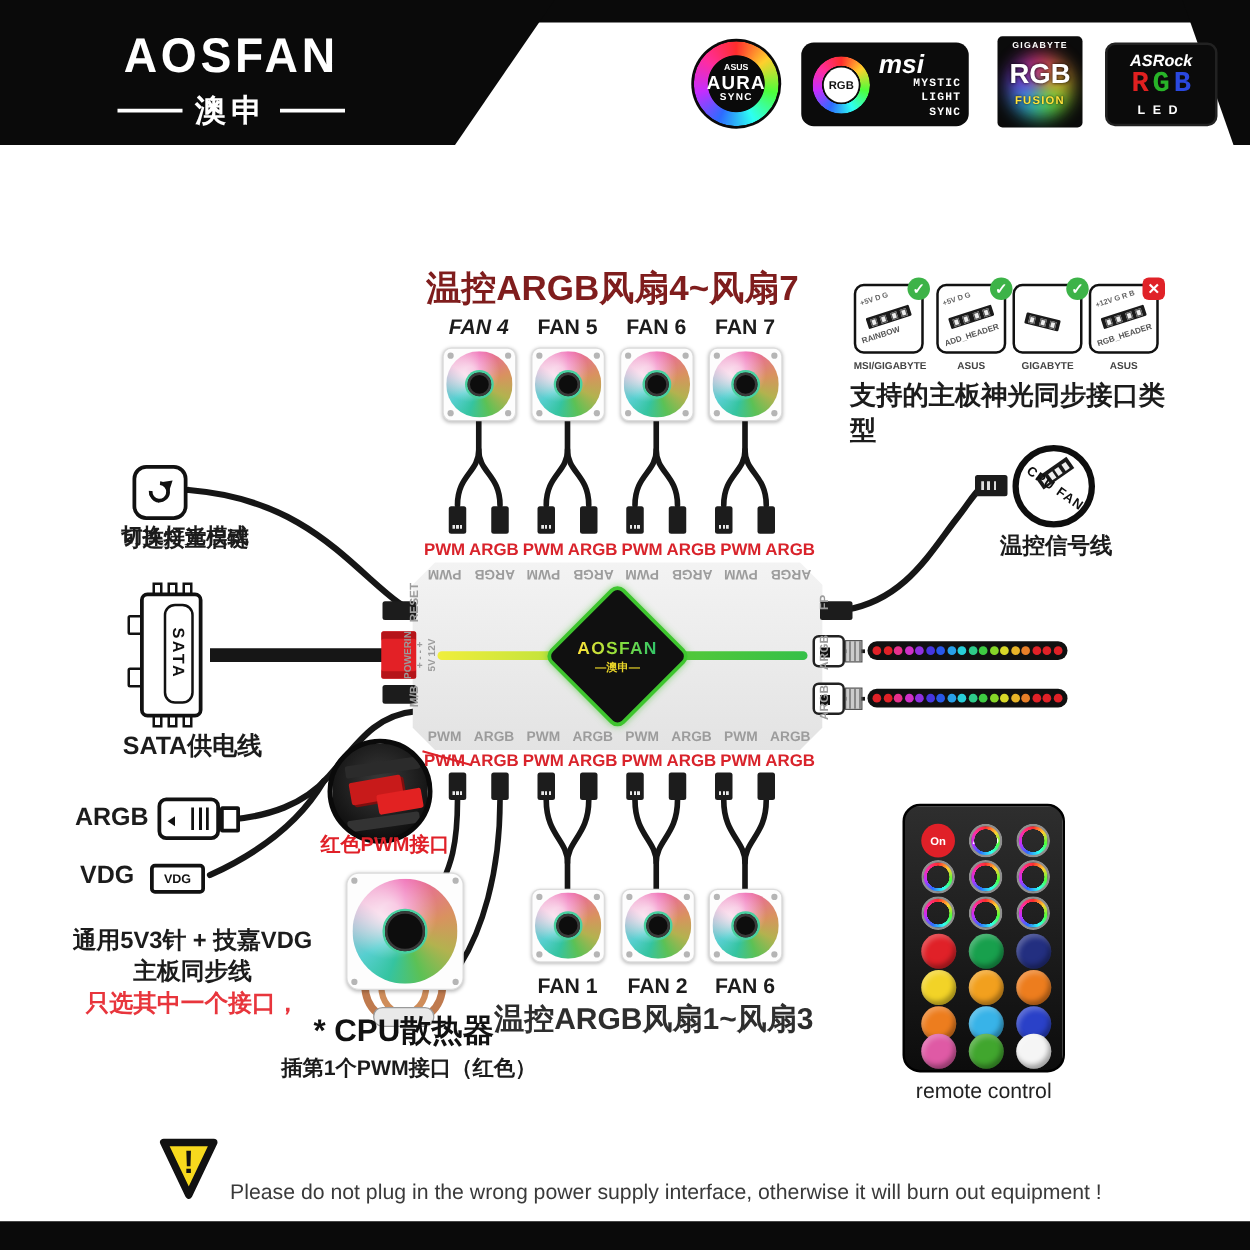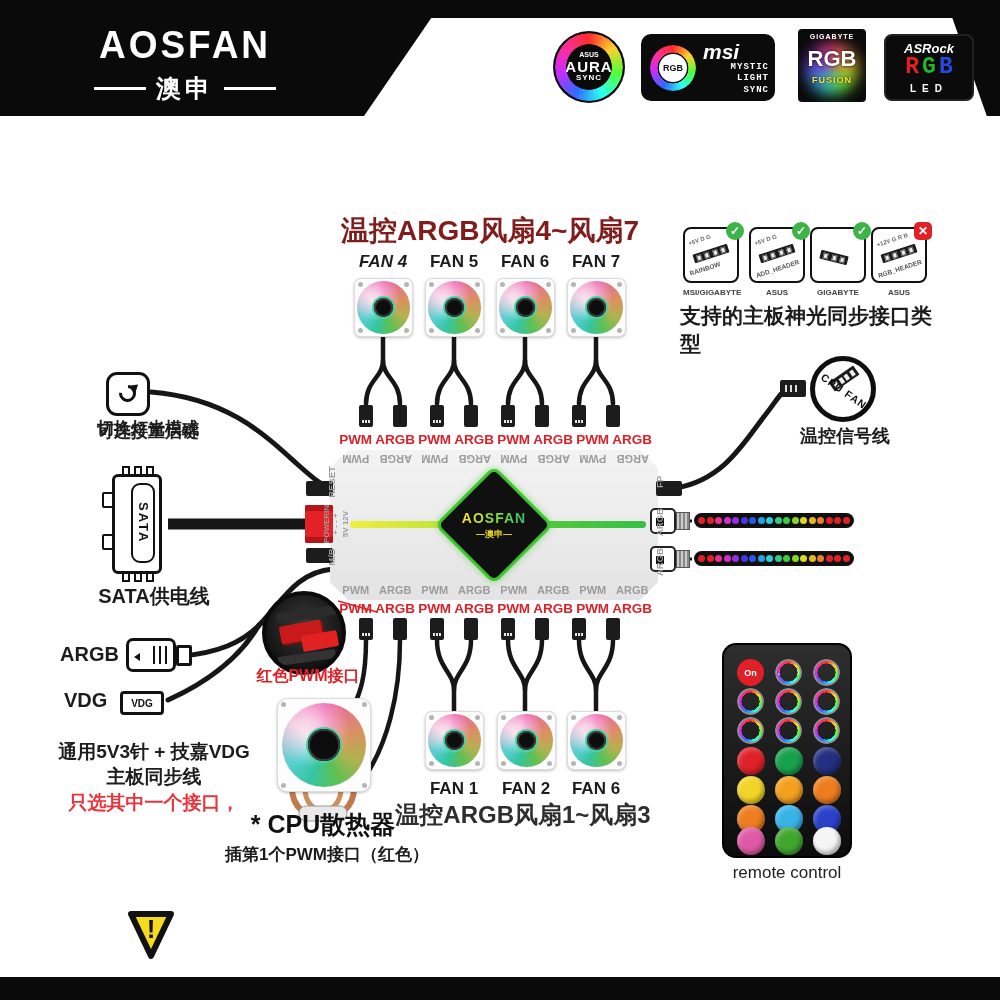--- a/index.html
+++ b/index.html
@@ -610,15 +610,16 @@
     <div class="rc-color" style="left: 13px; top: 182px; background: rgb(223, 90, 165);"></div>
     <div class="rc-color" style="left: 51px; top: 182px; background: rgb(65, 166, 46);"></div>
     <div class="rc-color" style="left: 89px; top: 182px; background: rgb(245, 245, 245);"></div>
   </div>
   <div class="abs ctr z2" style="left:722px;top:863px;width:130px;font-size:17px;color:#222;">remote control</div>
 
   <svg class="abs z2" style="left:124px;top:906px;" width="54" height="56" viewBox="0 0 54 56">
     <path d="M7 8 L47 8 L27 50 Z" fill="#f7d91d" stroke="#111" stroke-width="6" stroke-linejoin="round"></path>
     <text x="27" y="32" text-anchor="middle" font-size="26" font-weight="bold" fill="#111">!</text>
   </svg>
+  <div class="abs warn-en z2">Please do not plug in the wrong power supply interface, otherwise it will burn out equipment !</div>
   <div class="abs footer z2"></div>
 
 </div>
 
 </body></html>

